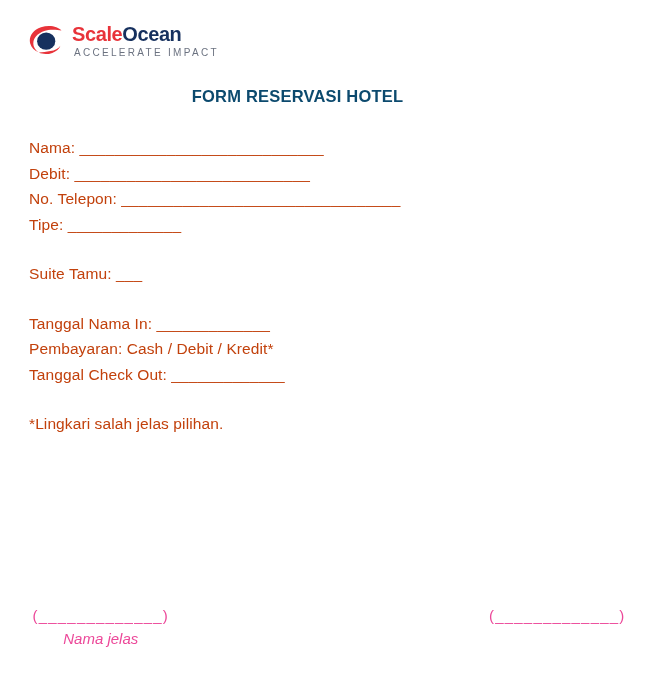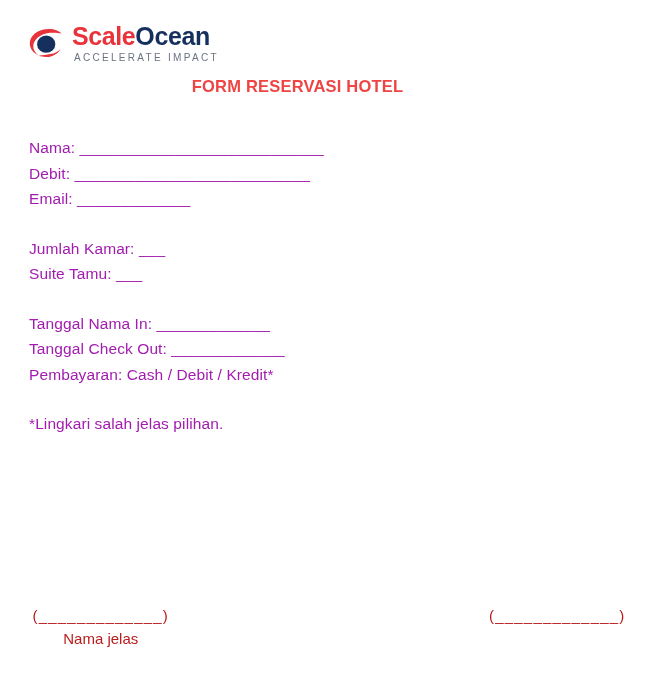--- a/index.html
+++ b/index.html
@@ -30,92 +30,93 @@
     height: 32px;
     flex: none;
     display: block;
   }
   .logo-text {
     display: flex;
     flex-direction: column;
     line-height: 1;
   }
   .logo-word {
-    font-size: 25px;
+    font-size: 20px;
     font-weight: bold;
     letter-spacing: -0.4px;
     line-height: 1;
     white-space: nowrap;
   }
   .logo-word .w-scale { color: #e8333a; }
   .logo-word .w-ocean { color: #16305e; }
   .logo-tagline {
     font-size: 10px;
     color: #6b7280;
     letter-spacing: 2.3px;
     margin-top: 4px;
     margin-left: 2px;
     white-space: nowrap;
   }
 
   
   .doc-title {
     position: absolute;
-    top: 77px;
+    top: 87px;
     left: 0;
     width: 595px;
     text-align: center;
     font-size: 16.5px;
     font-weight: bold;
     letter-spacing: 0.2px;
-    color: #ef4444;
+    color: #0c4a6e;
   }
 
   
   .form-body {
     position: absolute;
     left: 29px;
     top: 135px;
     width: 600px;
   }
   .form-line {
     font-size: 15.5px;
     line-height: 25.5px;
-    color: #a21caf;
+    color: #c2410c;
     white-space: pre;
     letter-spacing: 0.1px;
   }
   .block-gap {
     height: 24px;
   }
 
   
   .signatures {
     position: absolute;
     top: 605px;
     left: 0;
     width: 658px;
     display: flex;
   }
   .sign-col {
     flex: 1 1 50%;
     text-align: center;
     font-size: 15px;
-    color: #b91c1c;
+    color: #ec4899;
   }
   .sign-col.left { padding-right: 155px; }
   .sign-col.right { padding-left: 100px; }
   .sign-rule {
     line-height: 22px;
     white-space: pre;
     letter-spacing: 1.2px;
   }
   .sign-label {
     line-height: 24px;
     font-size: 15px;
+    font-style: italic;
   }
 </style>
 </head>
 <body>
 
 <div class="logo-block">
   <svg class="logo-mark" viewBox="0 0 38 32">
     <path d="M33.5 5.5 C30 1.2 21 -0.5 13 2.2 C4.5 5.1 0.5 12 2.2 18.5 C3.2 22.4 6.3 25.6 10.6 27.3 C7.2 24.9 5.3 21.8 5.3 18.4 C5.3 12.2 11.6 6.4 20.2 5.1 C25.4 4.3 30.3 5.2 33.5 5.5 Z" fill="#e8333a"></path>
     <path d="M10.8 27.6 C14.6 29.4 19.6 29.6 24.3 27.9 C28.5 26.4 31.3 23.7 32.4 20.7 C30.4 23.4 26.8 25.4 22.4 26.1 C18.1 26.8 13.9 27.7 10.8 27.6 Z" fill="#e8333a"></path>
     <ellipse cx="18.2" cy="16.2" rx="9.1" ry="8.6" fill="#16305e"></ellipse>
@@ -126,36 +127,36 @@
   </div>
 </div>
 
 <div class="doc-title">FORM RESERVASI HOTEL</div>
 
 <div class="form-body">
 
   <div>
     <div class="form-line">Nama: ____________________________</div>
     <div class="form-line">Debit: ___________________________</div>
-    <div class="form-line">Email: _____________</div>
+    <div class="form-line">No. Telepon: ________________________________</div>
+    <div class="form-line">Tipe: _____________</div>
   </div>
 
   <div class="block-gap"></div>
 
   <div>
-    <div class="form-line">Jumlah Kamar: ___</div>
     <div class="form-line">Suite Tamu: ___</div>
   </div>
 
   <div class="block-gap"></div>
 
   <div>
     <div class="form-line">Tanggal Nama In: _____________</div>
+    <div class="form-line">Pembayaran: Cash / Debit / Kredit*</div>
     <div class="form-line">Tanggal Check Out: _____________</div>
-    <div class="form-line">Pembayaran: Cash / Debit / Kredit*</div>
   </div>
 
   <div class="block-gap"></div>
 
   <div class="form-line">*Lingkari salah jelas pilihan.</div>
 </div>
 
 <div class="signatures">
   <div class="sign-col left">
     <div class="sign-rule">(_____________)</div>

